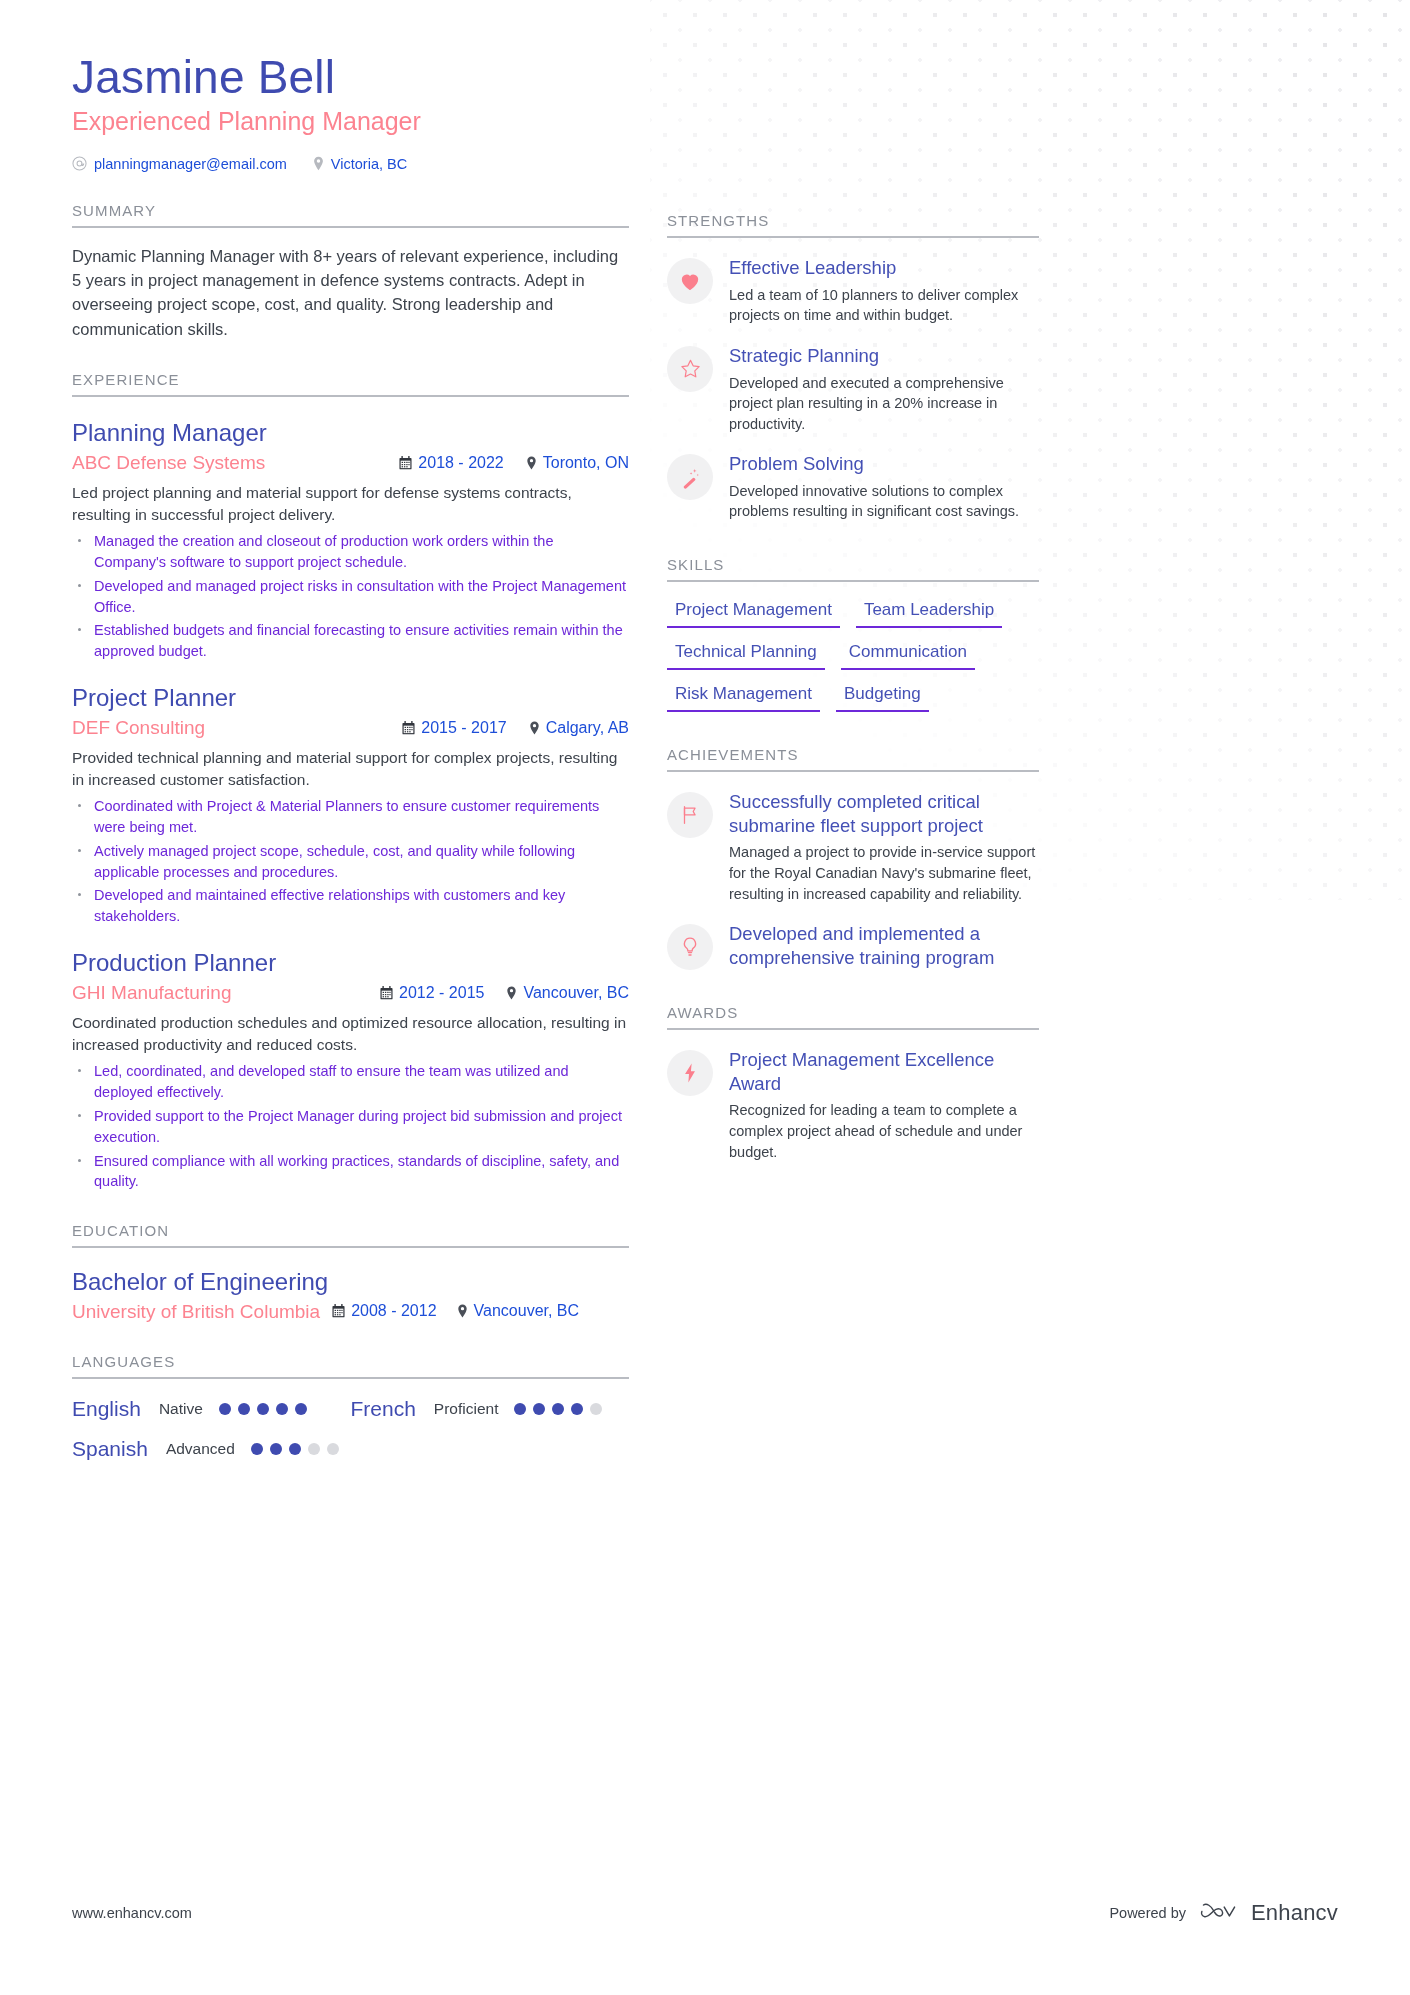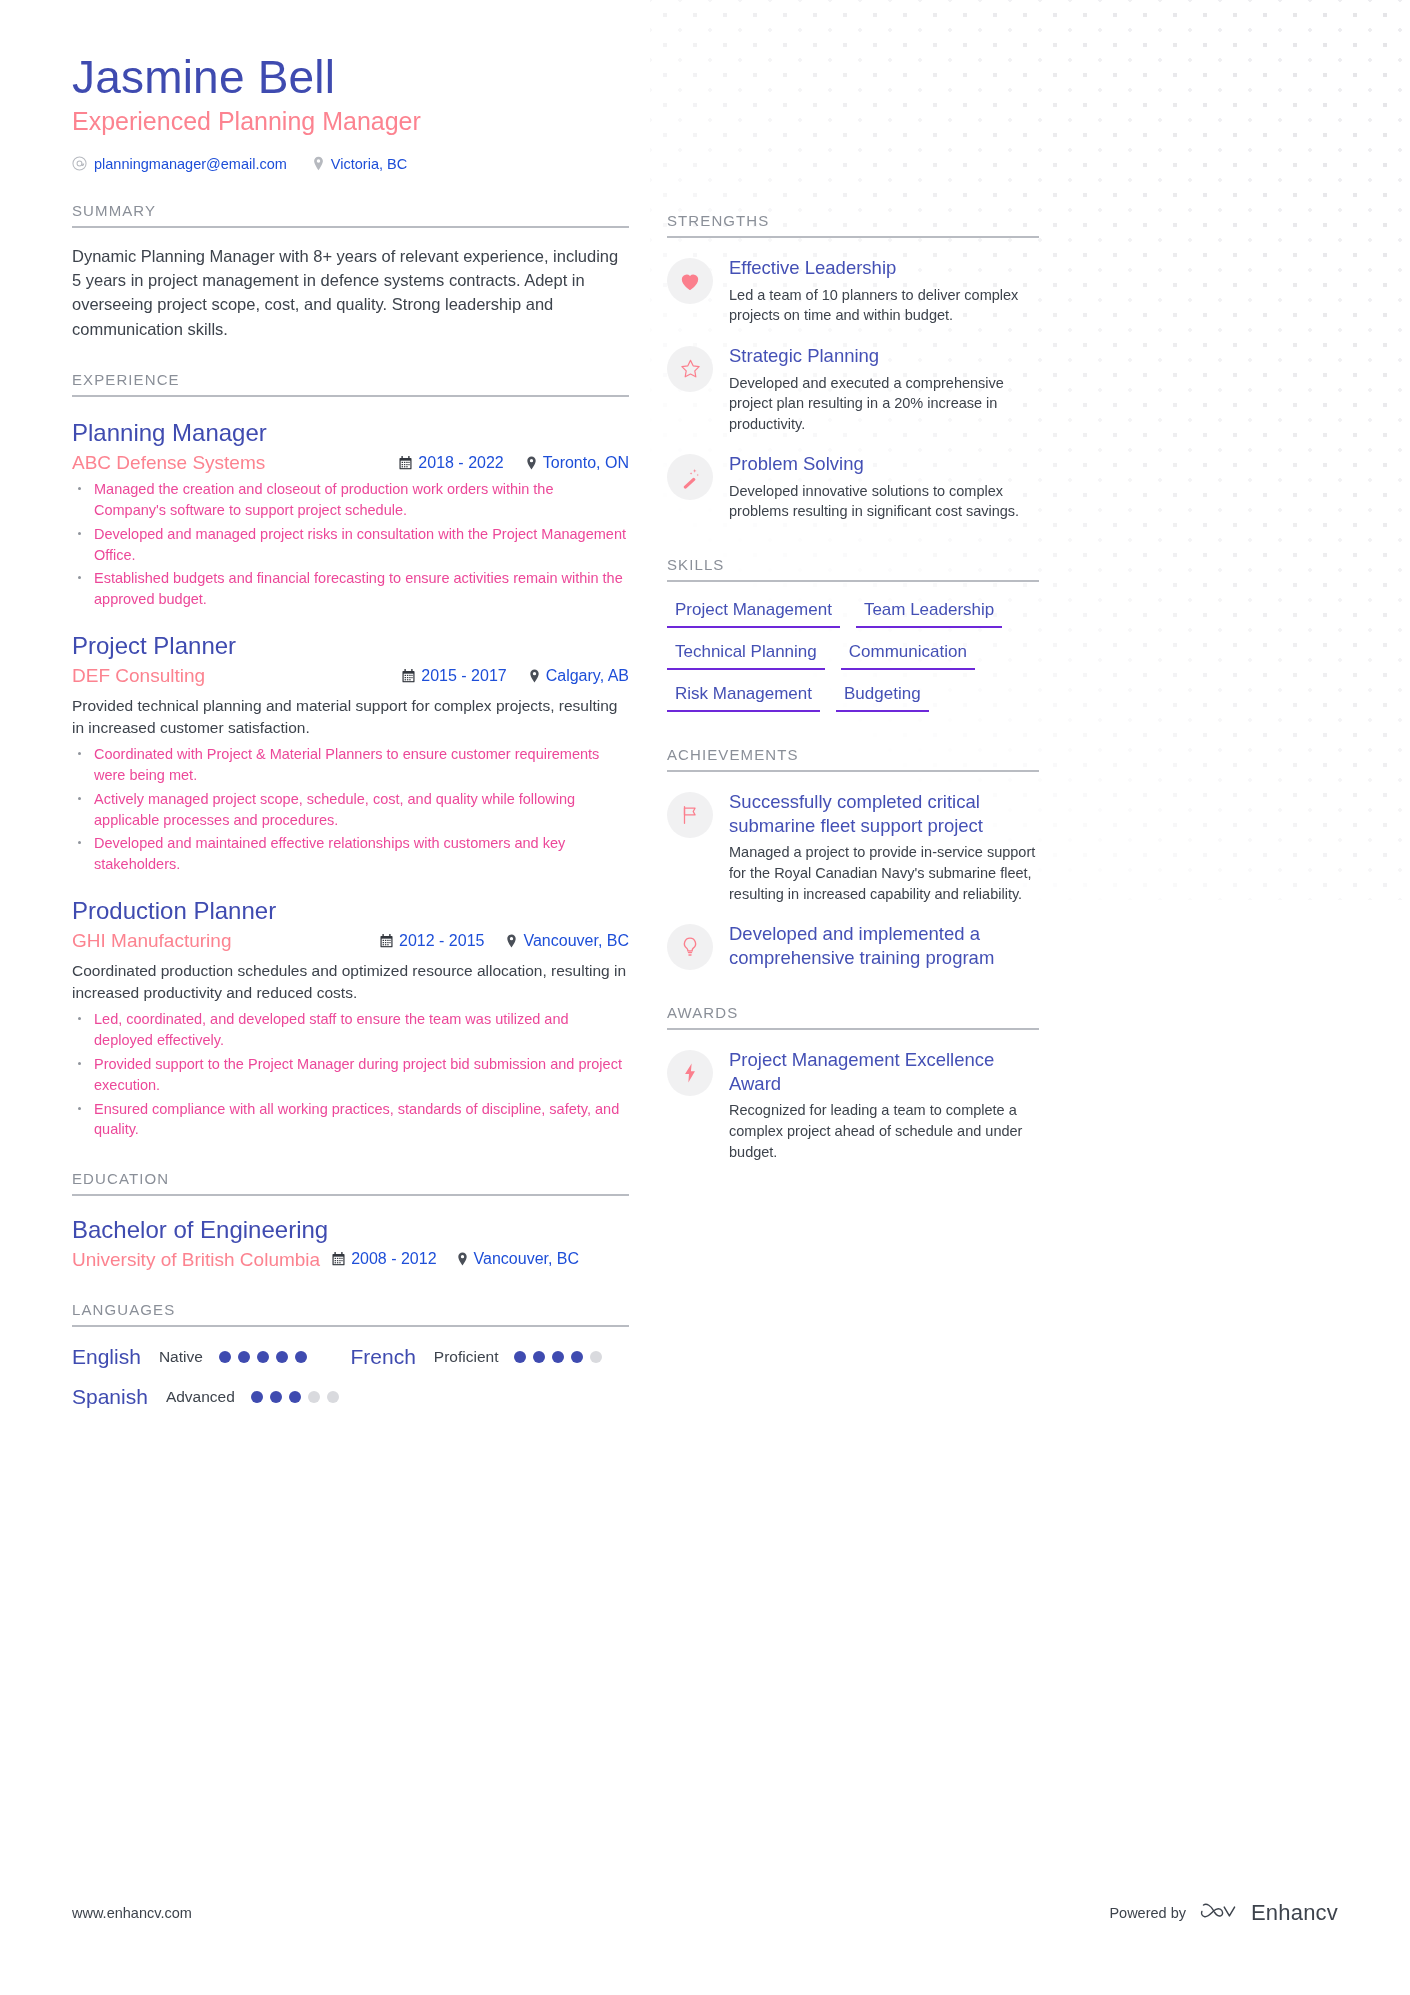--- a/index.html
+++ b/index.html
@@ -121,21 +121,21 @@
     font-size: 15.5px;
     line-height: 1.42;
     color: #3d434c;
   }
   ul.bullets { list-style: none; margin-top: 5px; }
   ul.bullets li {
     position: relative;
     padding-left: 22px;
     font-size: 14.5px;
     line-height: 1.44;
-    color: #ec4899;
+    color: #6d28d9;
     margin-top: 3px;
   }
   ul.bullets li:before {
     content: "";
     position: absolute;
     left: 6px; top: 8px;
     width: 3px; height: 3px;
     border-radius: 50%;
     background: #8f949c;
   }
@@ -299,20 +299,21 @@
               <span class="meta-chip">
                 <span class="ic pin">
                     <svg width="11" height="14" viewBox="0 0 12 16">
                       <path d="M6 0.6C3.3.6 1.2 2.7 1.2 5.3c0 3.6 4.8 10 4.8 10s4.8-6.4 4.8-10C10.8 2.7 8.7.6 6 .6zm0 6.6a1.9 1.9 0 1 1 0-3.8 1.9 1.9 0 0 1 0 3.8z" fill="#4a4f58"></path>
                     </svg>
                   </span>
                 <span>Toronto, ON</span>
               </span>
             </div>
           </div>
+          <p class="job-desc">Led project planning and material support for defense systems contracts, resulting in successful project delivery.</p>
           <ul class="bullets">
             <li>Managed the creation and closeout of production work orders within the Company's software to support project schedule.</li>
             <li>Developed and managed project risks in consultation with the Project Management Office.</li>
             <li>Established budgets and financial forecasting to ensure activities remain within the approved budget.</li>
           </ul>
         </div>
 
         <div class="job">
           <div class="job-title">Project Planner</div>
           <div class="job-meta">

